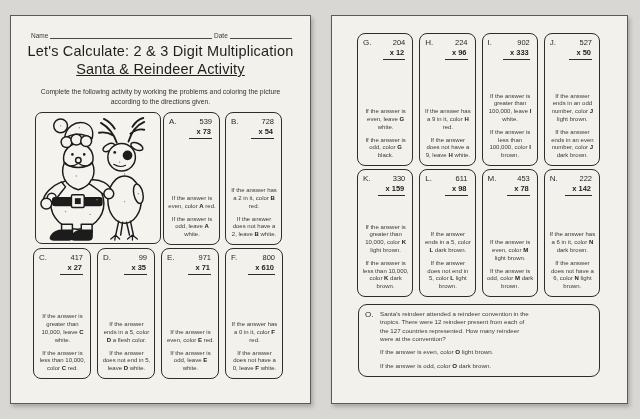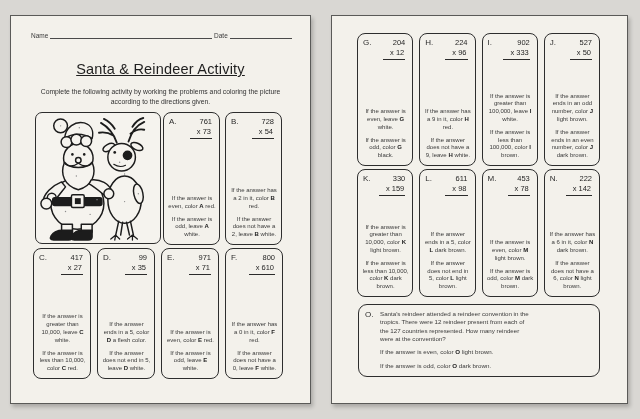--- a/index.html
+++ b/index.html
@@ -43,21 +43,21 @@
   .row-cdef{left:22px;top:232px;width:250px;height:131px;gap:6px;}
   .row-gj{left:25px;top:17px;width:243px;height:133px;gap:6px;}
   .row-kn{left:25px;top:153px;width:243px;height:128px;gap:6px;}
 
   .pbox{flex:1;border:1.6px solid #2d2d2d;border-radius:8px;box-sizing:border-box;
     display:flex;flex-direction:column;padding:3px 2px 4px 3px;min-width:0;}
   .phead{display:flex;align-items:flex-start;padding:1px 1px 0 2px;}
   .pletter{font-size:8px;color:#2b2b2b;}
   .pmul{margin-left:auto;margin-right:4px;text-align:right;font-size:7.5px;color:#1f1f1f;
     line-height:1.3;}
-  .m-bot{border-bottom:1.2px solid #2b2b2b;padding:0 1px 1px 7px;}
+  .m-bot{border-bottom:1.2px solid #2b2b2b;padding:0 1px 1px 7px;font-weight:bold;}
   .pdirs{margin-top:auto;text-align:center;font-size:6px;line-height:1.3;color:#3a3a3a;
     padding:0 1px;}
   .pdirs p{margin:0 0 5px;}
   .pdirs p:last-child{margin-bottom:1px;}
   .pdirs b{font-weight:bold;color:#222;}
 
   
   .obox{position:absolute;left:26px;top:288px;width:242px;height:73px;
     border:1.7px solid #2d2d2d;border-radius:9px;box-sizing:border-box;
     display:flex;padding:5px 6px 4px 6px;gap:3px;}
@@ -72,20 +72,21 @@
 
 <div class="page page-left">
 
   <div class="namedate">
     <span>Name</span>
     <span class="rule long"></span>
     <span>Date</span>
     <span class="rule short"></span>
   </div>
 
+  <div class="title l1">Let's Calculate: 2 &amp; 3 Digit Multiplication</div>
   <div class="title l2">Santa &amp; Reindeer Activity</div>
   <div class="instructions">Complete the following activity by working the problems and coloring the picture according to the directions given.</div>
 
   <div class="santa-box">
     <svg viewBox="0 0 126 132">
       <g stroke="#1c1c1c" stroke-width="1.5" fill="#f5f3ee" stroke-linecap="round" stroke-linejoin="round">
 
         <path fill="none" stroke-width="1.9" d="M82,30 C79,21 73,14 66,10 M79,23 C74,20 69,19 64,20 M80,16 C77,11 73,8 69,6"></path>
         <path fill="none" stroke-width="1.9" d="M94,29 C97,19 103,12 110,9 M96,21 C101,17 106,16 110,17 M98,14 C101,9 105,6 109,5"></path>
 
@@ -151,21 +152,21 @@
           <circle cx="104" cy="82" r="0.7"></circle>
       </g>
     </svg>
   </div>
 
   <div class="prow row-ab">
       <div class="pbox">
     <div class="phead">
       <span class="pletter">A.</span>
       <div class="pmul">
-        <div class="m-top">761</div>
+        <div class="m-top">539</div>
         <div class="m-bot">x 73</div>
       </div>
     </div>
     <div class="pdirs">
           <p>If the answer is even, color <b>A</b> red.</p>
           <p>If the answer is odd, leave <b>A</b> white.</p>
         </div>
   </div>
       <div class="pbox">
     <div class="phead">

